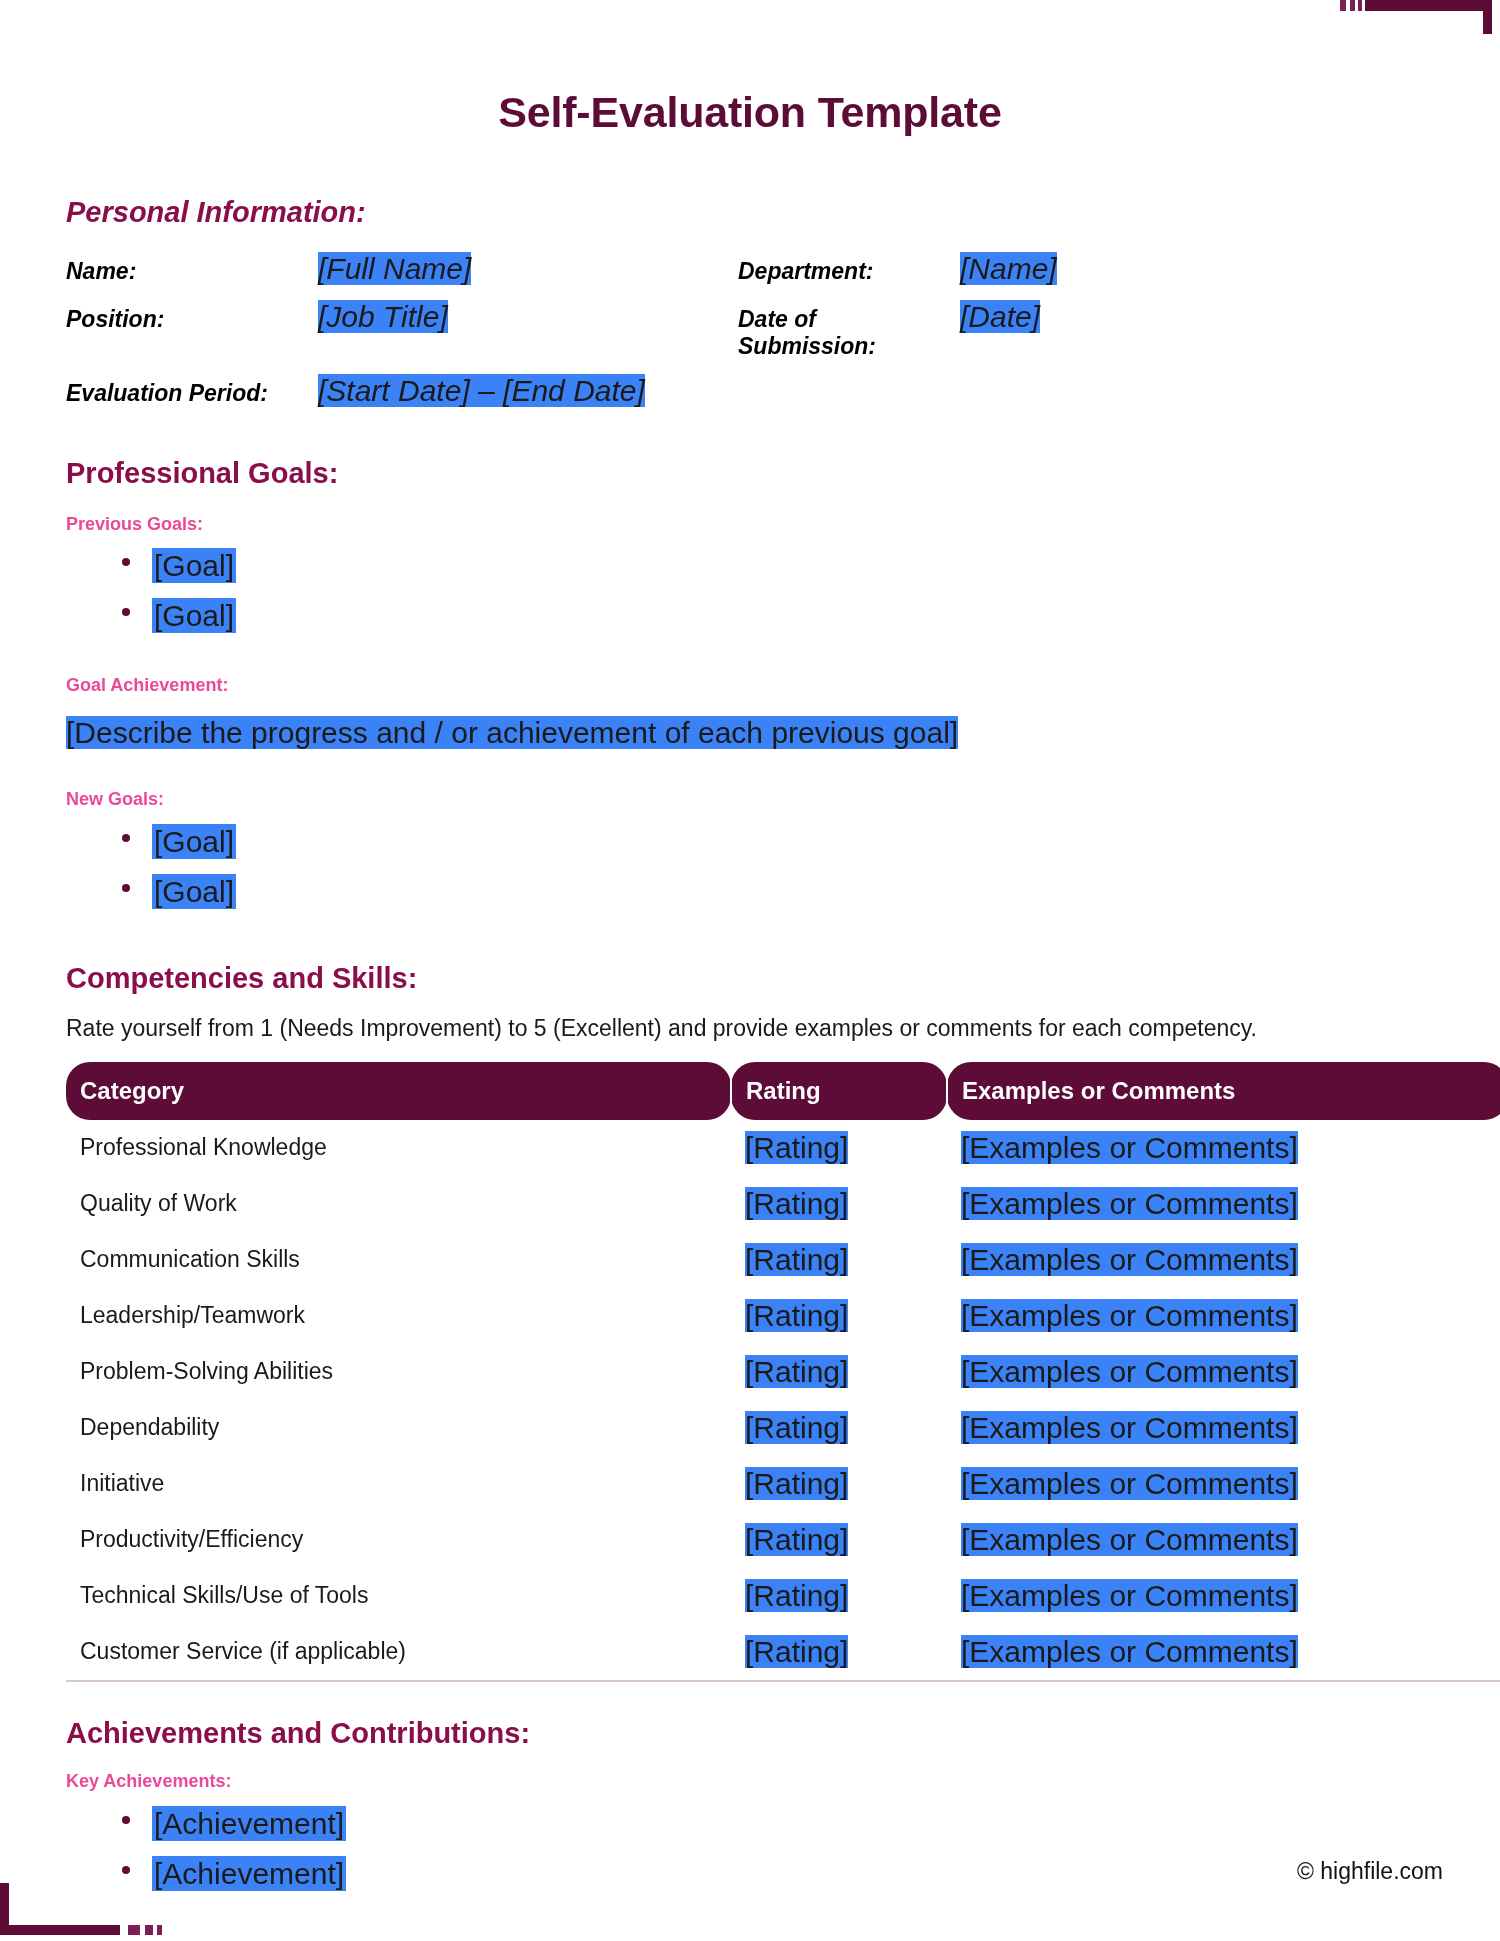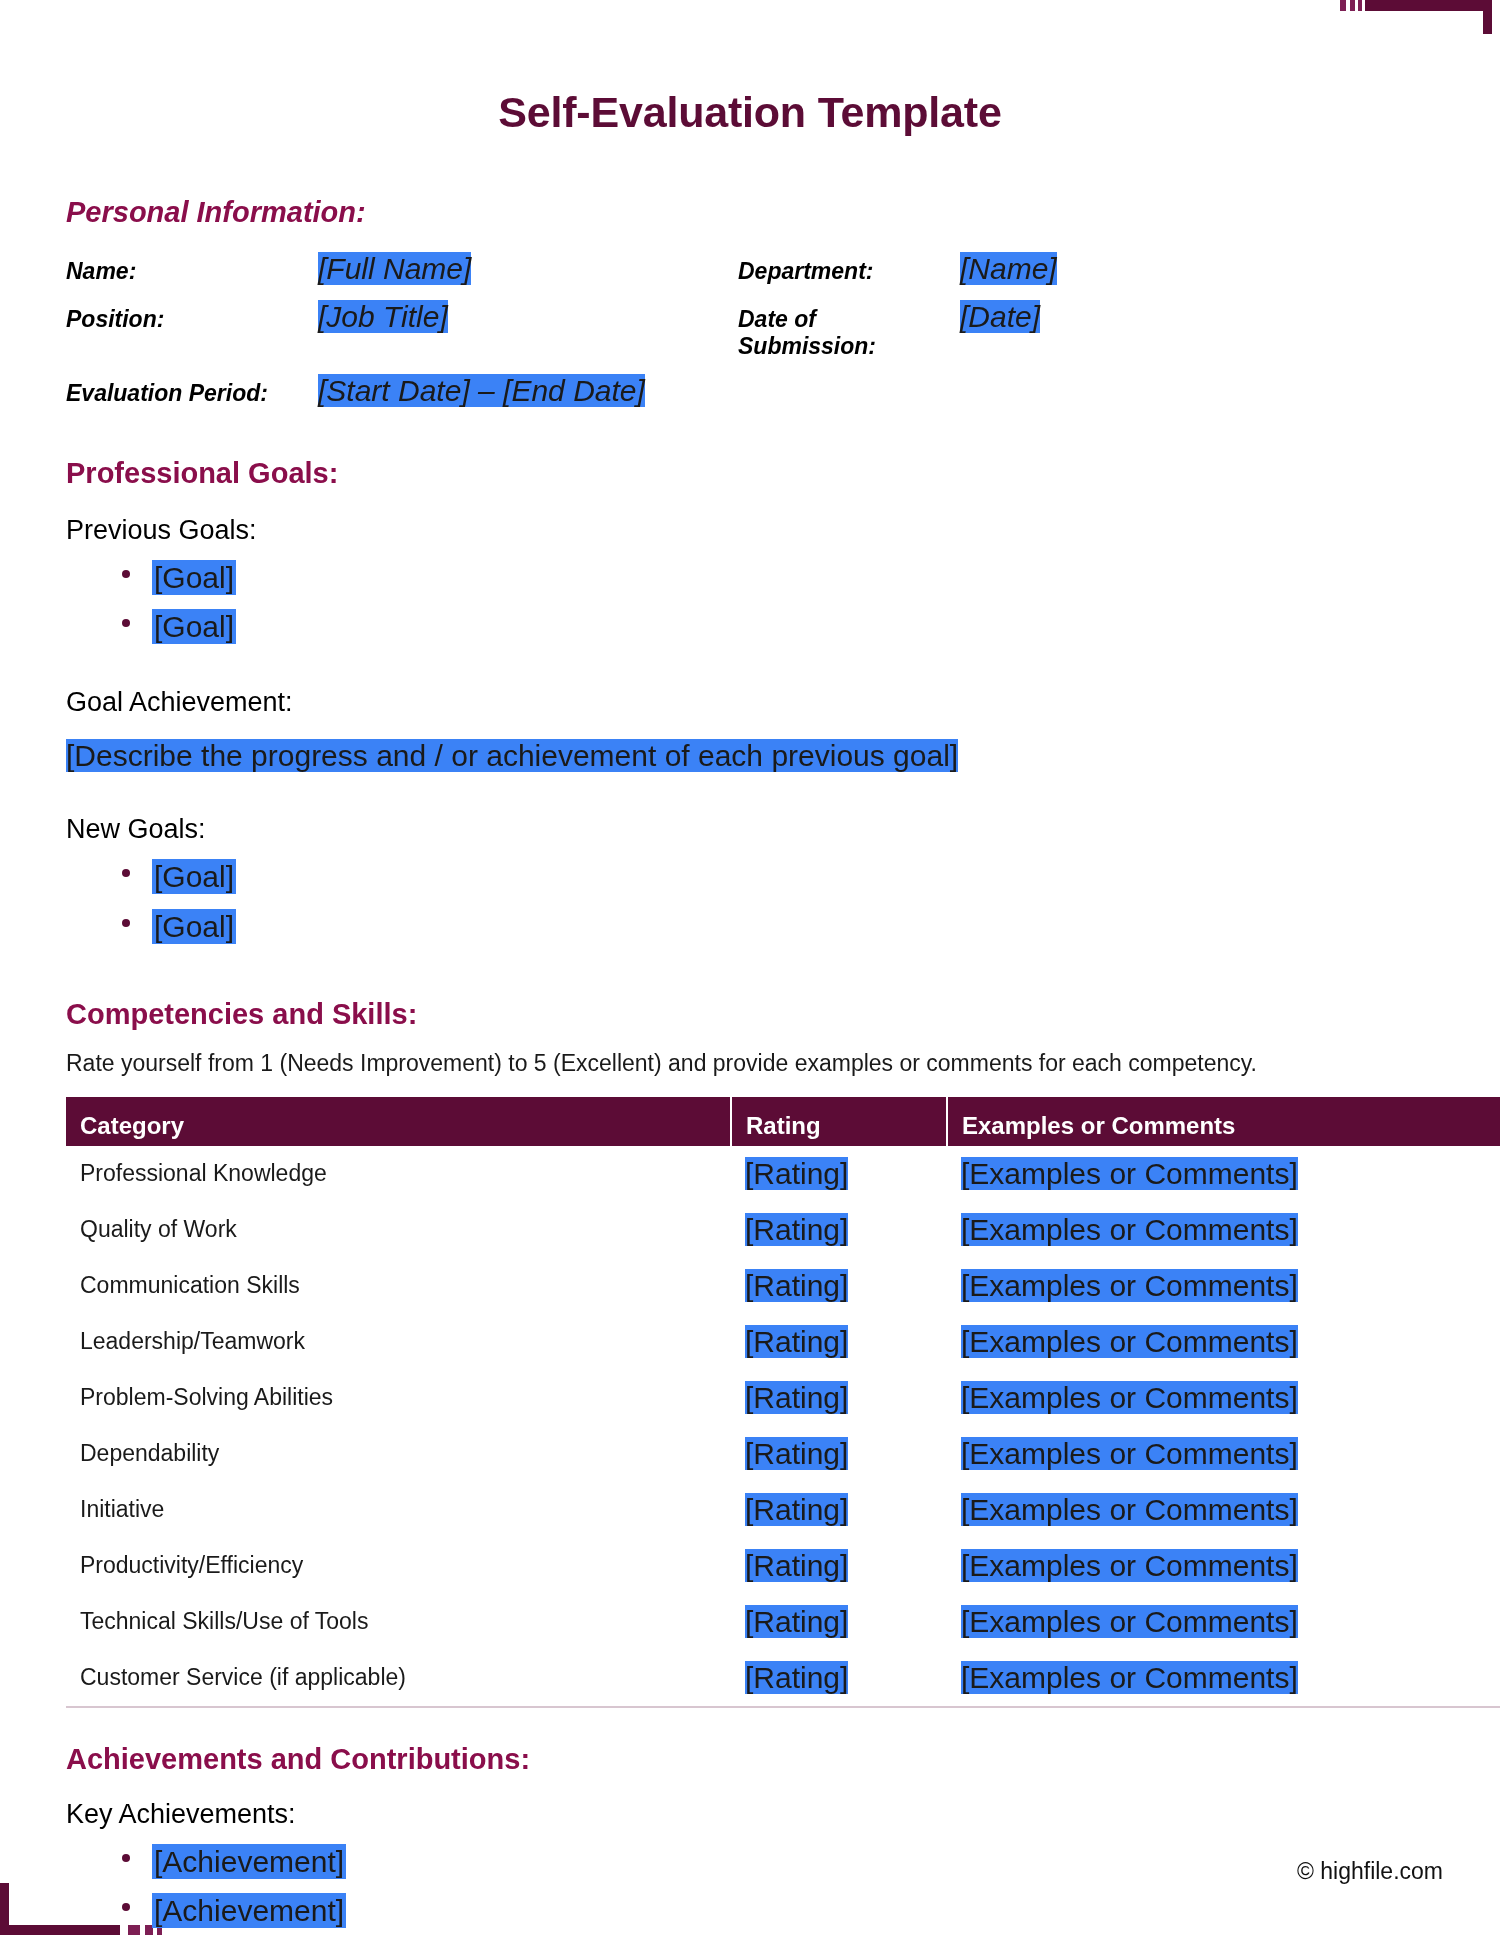--- a/index.html
+++ b/index.html
@@ -108,23 +108,23 @@
 
   h2.section {
     font-size: 29px;
     font-weight: bold;
     color: #8a0e4b;
     margin: 0;
     padding: 0;
     line-height: 1.2;
   }
   .sub-label {
-    font-size: 27px;
-    font-weight: normal;
-    color: #000000;
+    font-size: 18px;
+    font-weight: bold;
+    color: #ec4899;
     line-height: 1.3;
   }
   .ph {
     background: #3b82f6;
     font-size: 30px;
     color: #1a1a1a;
   }
   .body-text {
     font-size: 23px;
     color: #1a1a1a;
@@ -177,24 +177,25 @@
     border-collapse: collapse;
     margin-top: 16px;
     table-layout: fixed;
   }
   table.competency thead th {
     background: #5c0c36;
     color: #ffffff;
     font-size: 24px;
     font-weight: bold;
     text-align: left;
-    padding: 12px 0 3px 14px;
+    padding: 12px 0 12px 14px;
     border-right: 2px solid #ffffff;
     height: 34px;
     vertical-align: middle;
+    border-radius: 24px;
   }
   table.competency thead th:last-child { border-right: none; }
   table.competency tbody td {
     font-size: 23px;
     padding: 11px 0 11px 14px;
     vertical-align: middle;
     color: #1a1a1a;
   }
   table.competency tbody tr:last-child td {
     border-bottom: 2px solid #d8c6d0;

